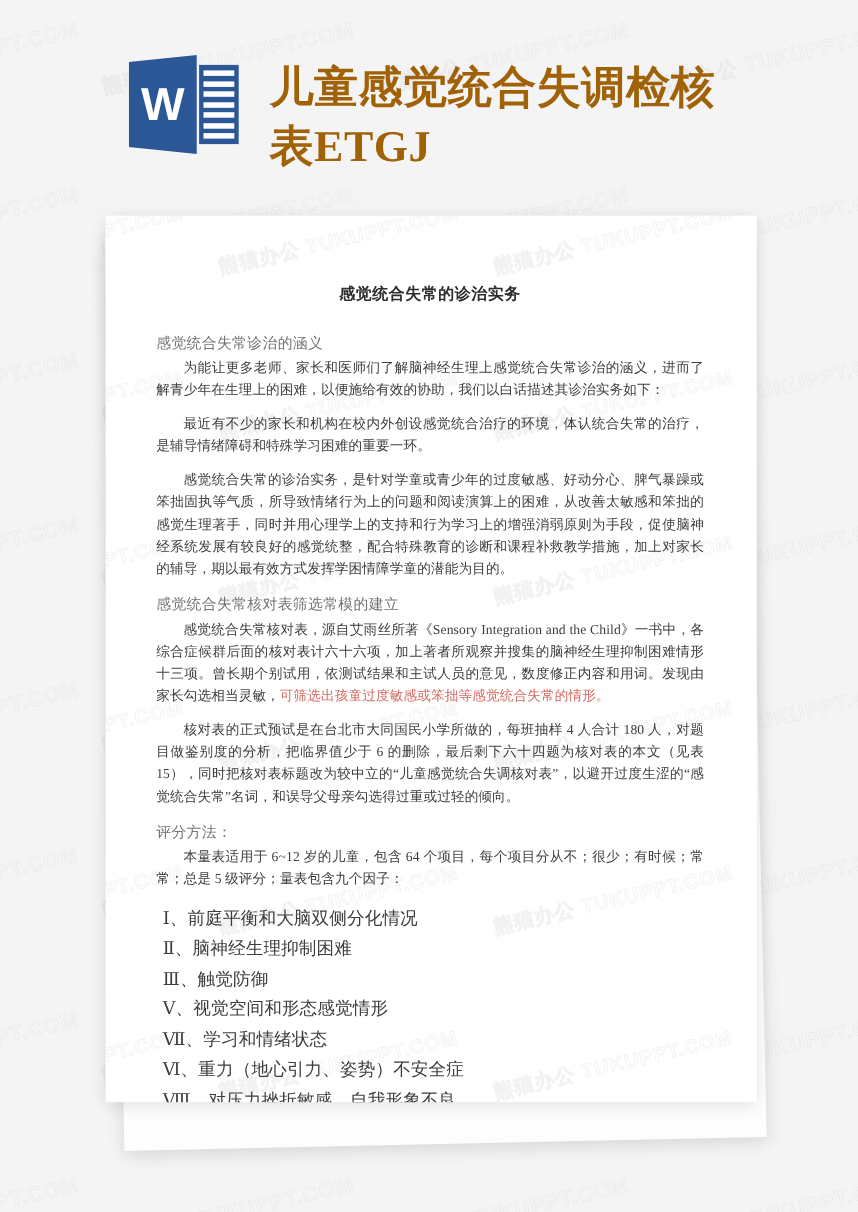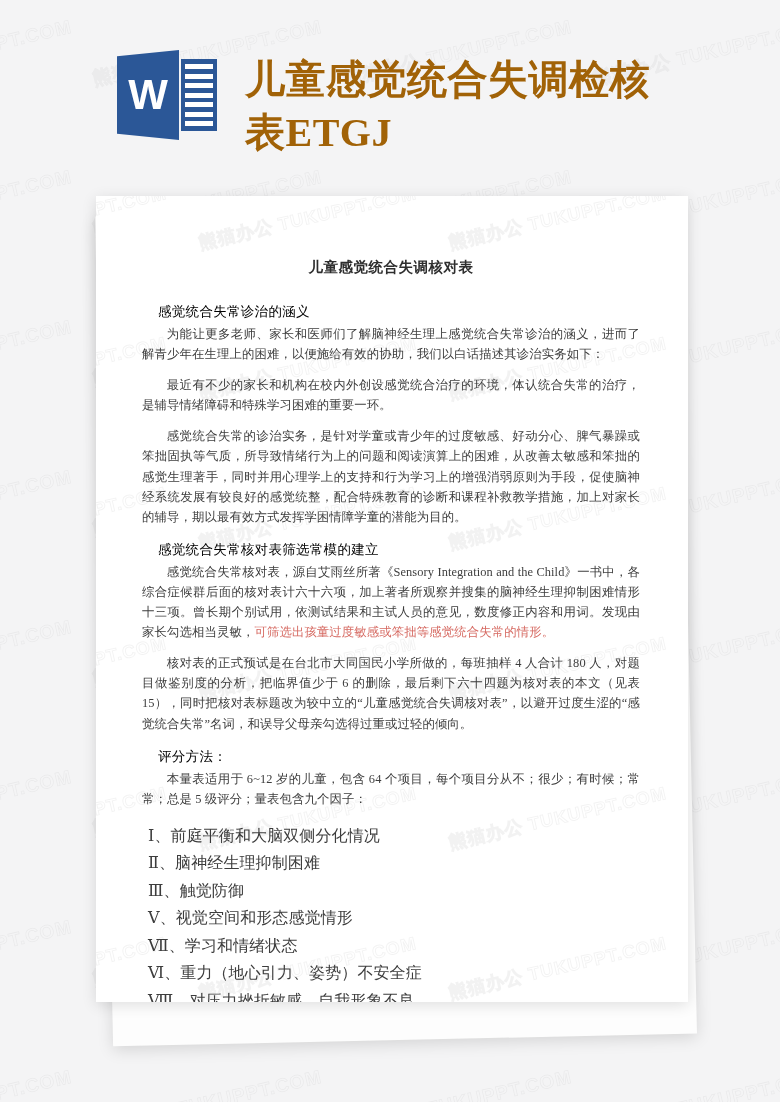--- a/index.html
+++ b/index.html
@@ -165,22 +165,22 @@
     text-align: center;
     font-size: 14.5px;
     font-weight: 700;
     color: #2e2e2e;
     margin: 0 0 26px 0;
     letter-spacing: .5px;
   }
   .sec-heading {
     font-size: 13.5px;
     font-weight: 400;
-    color: #000000;
-    margin: 14px 0 3px 16px;
+    color: #737373;
+    margin: 14px 0 3px 0;
     letter-spacing: .3px;
   }
   p.body {
     font-size: 12.4px;
     line-height: 1.62;
     margin: 0 0 11px 0;
     text-align: justify;
     text-indent: 2em;
     color: #3d3d3d;
     letter-spacing: .1px;
@@ -252,21 +252,21 @@
       <i></i>
     </div>
   </div>
   <div class="doc-title">儿童感觉统合失调检核表ETGJ</div>
 </div>
 
 <div class="page-stack">
   <div class="page-back"></div>
   <div class="page-front">
     <div class="page-inner">
-      <div class="doc-heading">儿童感觉统合失调核对表</div>
+      <div class="doc-heading">感觉统合失常的诊治实务</div>
 
       <div class="sec-heading">感觉统合失常诊治的涵义</div>
       <p class="body">为能让更多老师、家长和医师们了解脑神经生理上感觉统合失常诊治的涵义，进而了解青少年在生理上的困难，以便施给有效的协助，我们以白话描述其诊治实务如下：</p>
       <p class="body">最近有不少的家长和机构在校内外创设感觉统合治疗的环境，体认统合失常的治疗，是辅导情绪障碍和特殊学习困难的重要一环。</p>
       <p class="body">感觉统合失常的诊治实务，是针对学童或青少年的过度敏感、好动分心、脾气暴躁或笨拙固执等气质，所导致情绪行为上的问题和阅读演算上的困难，从改善太敏感和笨拙的感觉生理著手，同时并用心理学上的支持和行为学习上的增强消弱原则为手段，促使脑神经系统发展有较良好的感觉统整，配合特殊教育的诊断和课程补救教学措施，加上对家长的辅导，期以最有效方式发挥学困情障学童的潜能为目的。</p>
 
       <div class="sec-heading">感觉统合失常核对表筛选常模的建立</div>
       <p class="body"><span>感觉统合失常核对表，源自艾雨丝所著《Sensory Integration and the Child》一书中，各综合症候群后面的核对表计六十六项，加上著者所观察并搜集的脑神经生理抑制困难情形十三项。曾长期个别试用，依测试结果和主试人员的意见，数度修正内容和用词。发现由家长勾选相当灵敏，</span><span class="red">可筛选出孩童过度敏感或笨拙等感觉统合失常的情形。</span></p>
       <p class="body">核对表的正式预试是在台北市大同国民小学所做的，每班抽样 4 人合计 180 人，对题目做鉴别度的分析，把临界值少于 6 的删除，最后剩下六十四题为核对表的本文（见表 15），同时把核对表标题改为较中立的“儿童感觉统合失调核对表”，以避开过度生涩的“感觉统合失常”名词，和误导父母亲勾选得过重或过轻的倾向。</p>
 

